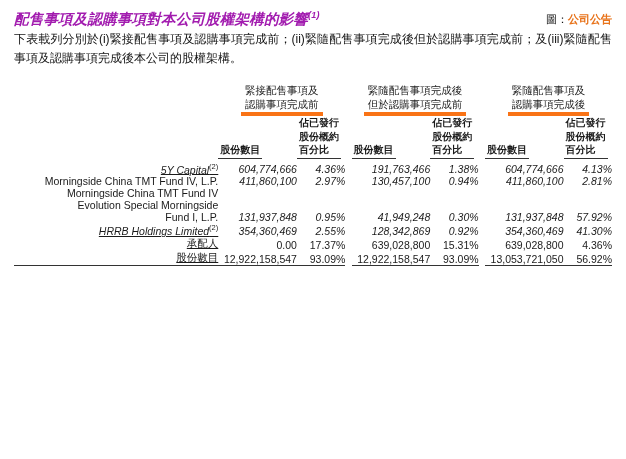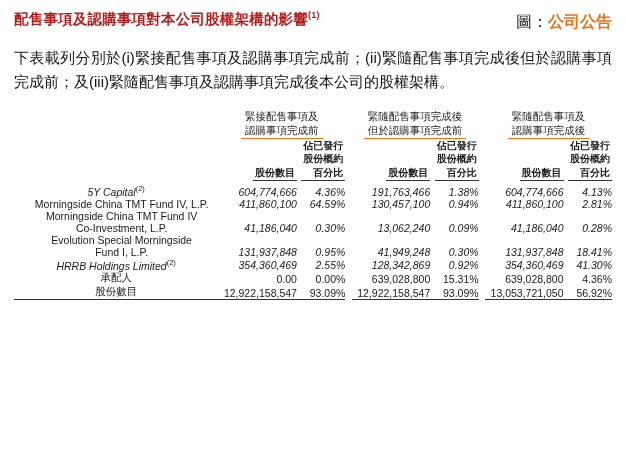--- a/index.html
+++ b/index.html
@@ -19,38 +19,39 @@
   .header-row {
     display: flex;
     align-items: flex-start;
     justify-content: space-between;
   }
   .doc-title {
     font-size: 14.5px;
     font-weight: bold;
     letter-spacing: 0.2px;
     line-height: 1.3;
-    color: #b91c1c;
+    color: #a21caf;
+    font-style: italic;
   }
   .doc-title sup {
     font-size: 9px;
     font-weight: bold;
     vertical-align: super;
   }
   .source {
-    font-size: 16px;
+    font-size: 11px;
     white-space: nowrap;
     padding-top: 2px;
   }
   .source .label { color: #111; }
   .source .value { color: #e8731a; font-weight: bold; }
 
   .intro {
-    margin-top: 13px;
-    font-size: 15px;
+    margin-top: 1px;
+    font-size: 12px;
     line-height: 1.62;
     text-align: justify;
     color: #141414;
   }
 
   table.fin {
     width: 100%;
     border-collapse: collapse;
     margin-top: 14px;
     font-size: 10.5px;
@@ -61,42 +62,43 @@
   }
   .grp-head {
     text-align: center;
     font-size: 10.5px;
     line-height: 1.35;
     font-weight: normal;
     padding-bottom: 2px;
   }
   .grp-head .ul {
     display: inline-block;
-    border-bottom: 1px solid #f97316;
+    border-bottom: 4px solid #f97316;
     padding: 0 4px 1px 4px;
   }
   .sub-head {
-    text-align: right;
+    text-align: left;
     font-size: 10px;
     line-height: 1.35;
     white-space: pre-line;
     padding-bottom: 2px;
   }
   .sub-head .ul2 {
     display: inline-block;
     border-bottom: 1px solid #333;
     padding: 0 2px 1px 2px;
   }
   .spacer-col { width: 10px; }
 
   td.nm {
-    text-align: center;
+    text-align: right;
     padding: 1.2px 0;
     white-space: nowrap;
     font-size: 10.5px;
+    text-decoration: underline;
   }
   td.nm .ital { font-style: italic; }
   td.nm .ind { display: inline-block; padding-left: 11px; }
   td.nm sup { font-size: 7.5px; vertical-align: super; }
 
   td.num {
     text-align: right;
     padding: 1.2px 6px 1.2px 0;
     white-space: nowrap;
     font-size: 10.5px;
@@ -188,52 +190,41 @@
         <td class="num">191,763,466</td>
         <td class="num">1.38%</td>
         <td></td>
         <td class="num">604,774,666</td>
         <td class="num">4.13%</td>
       </tr>
 
       <tr>
         <td class="nm"><span class="ind">Morningside China TMT Fund IV, L.P.</span></td>
         <td class="num">411,860,100</td>
-        <td class="num">64.59%</td>
+        <td class="num">2.97%</td>
         <td></td>
         <td class="num">130,457,100</td>
         <td class="num">0.94%</td>
         <td></td>
         <td class="num">411,860,100</td>
         <td class="num">2.81%</td>
       </tr>
 
       <tr>
         <td class="nm"><span class="ind">Morningside China TMT Fund IV</span></td>
         <td class="num"></td>
         <td class="num"></td>
         <td></td>
         <td class="num"></td>
         <td class="num"></td>
         <td></td>
         <td class="num"></td>
         <td class="num"></td>
       </tr>
 
-      <tr>
-        <td class="nm"><span class="ind">Co-Investment, L.P.</span></td>
-        <td class="num">41,186,040</td>
-        <td class="num">0.30%</td>
-        <td></td>
-        <td class="num">13,062,240</td>
-        <td class="num">0.09%</td>
-        <td></td>
-        <td class="num">41,186,040</td>
-        <td class="num">0.28%</td>
-      </tr>
 
       <tr>
         <td class="nm"><span class="ind">Evolution Special Morningside</span></td>
         <td class="num"></td>
         <td class="num"></td>
         <td></td>
         <td class="num"></td>
         <td class="num"></td>
         <td></td>
         <td class="num"></td>
@@ -241,40 +232,40 @@
       </tr>
       <tr>
         <td class="nm"><span class="ind">Fund I, L.P.</span></td>
         <td class="num">131,937,848</td>
         <td class="num">0.95%</td>
         <td></td>
         <td class="num">41,949,248</td>
         <td class="num">0.30%</td>
         <td></td>
         <td class="num">131,937,848</td>
-        <td class="num">18.41%</td>
+        <td class="num">57.92%</td>
       </tr>
 
 
       <tr>
         <td class="nm"><span class="ital">HRRB Holdings Limited</span><sup>(2)</sup></td>
         <td class="num">354,360,469</td>
         <td class="num">2.55%</td>
         <td></td>
         <td class="num">128,342,869</td>
         <td class="num">0.92%</td>
         <td></td>
         <td class="num">354,360,469</td>
         <td class="num">41.30%</td>
       </tr>
 
       <tr>
         <td class="nm"><span>承配人</span></td>
         <td class="num plain">0.00</td>
-        <td class="num plain">0.00%</td>
+        <td class="num plain">17.37%</td>
         <td></td>
         <td class="num plain">639,028,800</td>
         <td class="num plain">15.31%</td>
         <td></td>
         <td class="num plain">639,028,800</td>
         <td class="num plain">4.36%</td>
       </tr>
 
       <tr>
         <td class="nm"><span>股份數目</span></td>

